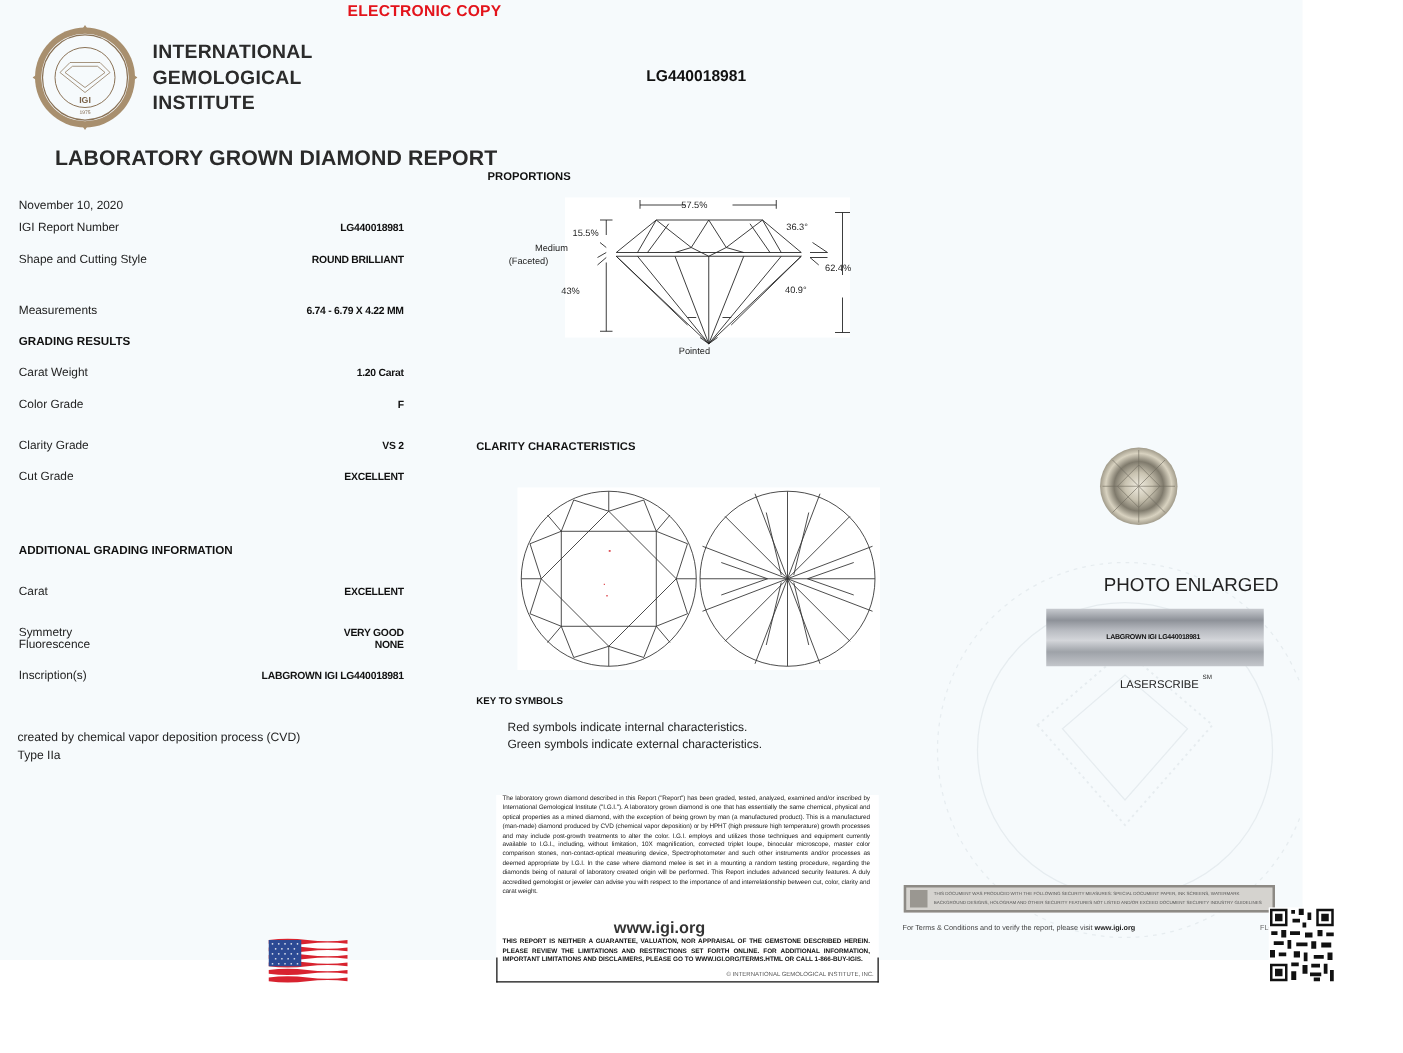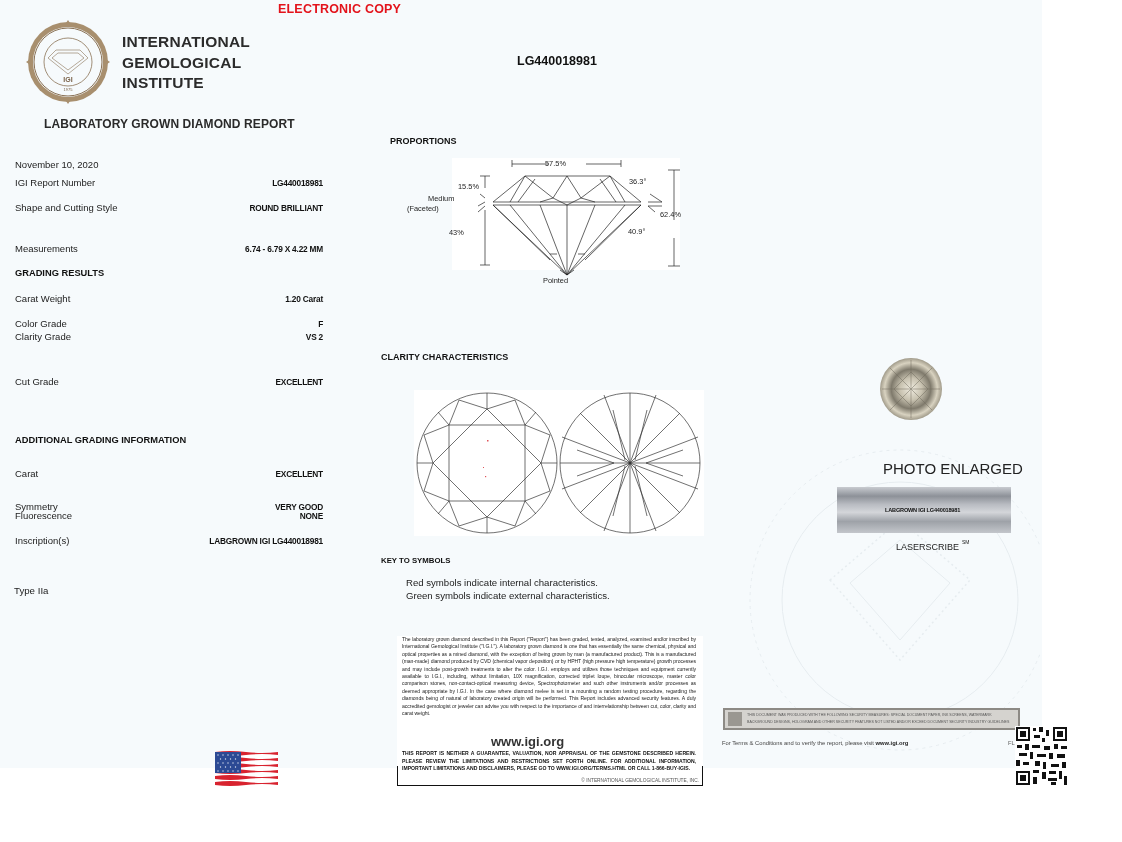--- a/index.html
+++ b/index.html
@@ -3,21 +3,21 @@
 <meta charset="utf-8">
 <style>
   * { box-sizing: border-box; margin: 0; padding: 0; }
   html, body { width: 1122px; height: 842px; background: #ffffff; overflow: hidden; }
   body { position: relative; font-family: "Liberation Sans", sans-serif; color: #1a1a1a; }
   .page { position: absolute; left: 0; top: 0; width: 1042px; height: 768px; background: #f6fafc; }
   .abs { position: absolute; }
   .electronic { left: 278px; top: 2px; color: #e3131b; font-weight: bold; font-size: 12.5px; letter-spacing: 0.2px; }
   .logo-seal { left: 26px; top: 20px; width: 84px; height: 84px; }
   .logo-text { left: 122px; top: 32px; font-weight: bold; font-size: 15.5px; line-height: 20.5px; color: #2b2b2b; letter-spacing: 0.2px; }
-  .report-title { left: 16px; top: 117px; font-weight: bold; font-size: 12px; color: #2a2a2a; letter-spacing: 0.1px; padding-left: 28px; }
+  .report-title { left: 16px; top: 117px; font-weight: bold; font-size: 17px; color: #2a2a2a; letter-spacing: 0.1px; padding-left: 28px; }
   .top-number { left: 517px; top: 54px; font-weight: bold; font-size: 12.5px; color: #111; }
   .row { position: absolute; left: 15px; width: 308px; font-size: 9.5px; display: flex; justify-content: space-between; align-items: baseline; }
   .row .lbl { color: #222; }
   .row .val { font-weight: bold; font-size: 8.3px; color: #111; letter-spacing: -0.2px; }
   .section-head { position: absolute; left: 15px; font-weight: bold; font-size: 9.3px; color: #111; }
   .comments { left: 14px; top: 584px; width: 330px; font-size: 9.7px; line-height: 13.5px; color: #222; }
   .h-right { font-weight: bold; font-size: 9px; color: #111; }
   .prop-box { left: 452px; top: 158px; width: 228px; height: 112px; background: #fff; }
   .clar-box { left: 414px; top: 390px; width: 290px; height: 146px; background: #fff; }
   .key-text { left: 406px; top: 576px; font-size: 9.6px; line-height: 13px; color: #222; }
@@ -109,21 +109,21 @@
 
 <div class="section-head" style="top:268px;">GRADING RESULTS</div>
 <div class="row" style="top:293px;">
   <span class="lbl">Carat Weight</span>
   <span class="val">1.20 Carat</span>
 </div>
 <div class="row" style="top:318px;">
   <span class="lbl">Color Grade</span>
   <span class="val">F</span>
 </div>
-<div class="row" style="top:331px;gap:20px;">
+<div class="row" style="top:351px;gap:20px;">
   <span class="lbl">Clarity Grade</span>
   <span class="val">VS 2</span>
 </div>
 <div class="row" style="top:376px;">
   <span class="lbl">Cut Grade</span>
   <span class="val">EXCELLENT</span>
 </div>
 
 <div class="section-head" style="top:435px;">ADDITIONAL GRADING INFORMATION</div>
 <div class="row" style="top:468px;">
@@ -137,20 +137,21 @@
 <div class="row" style="top:510px;">
   <span class="lbl">Fluorescence</span>
   <span class="val">NONE</span>
 </div>
 <div class="row" style="top:535px;">
   <span class="lbl">Inscription(s)</span>
   <span class="val">LABGROWN IGI LG440018981</span>
 </div>
 
 <div class="abs comments">
+  <div>created by chemical vapor deposition process (CVD)</div>
   <div>Type IIa</div>
 </div>
 
 <div class="abs h-right" style="left:390px; top:136px;">PROPORTIONS</div>
 <div class="abs prop-box"></div>
 <svg class="abs" style="left:400px; top:150px; width:300px; height:140px;" viewBox="0 0 300 140">
   <g stroke="#222" stroke-width="0.7" fill="none">
 
     <path d="M93 52 L125 26 L210 26 L241 52"></path>
     <path d="M93 52 L241 52"></path>

